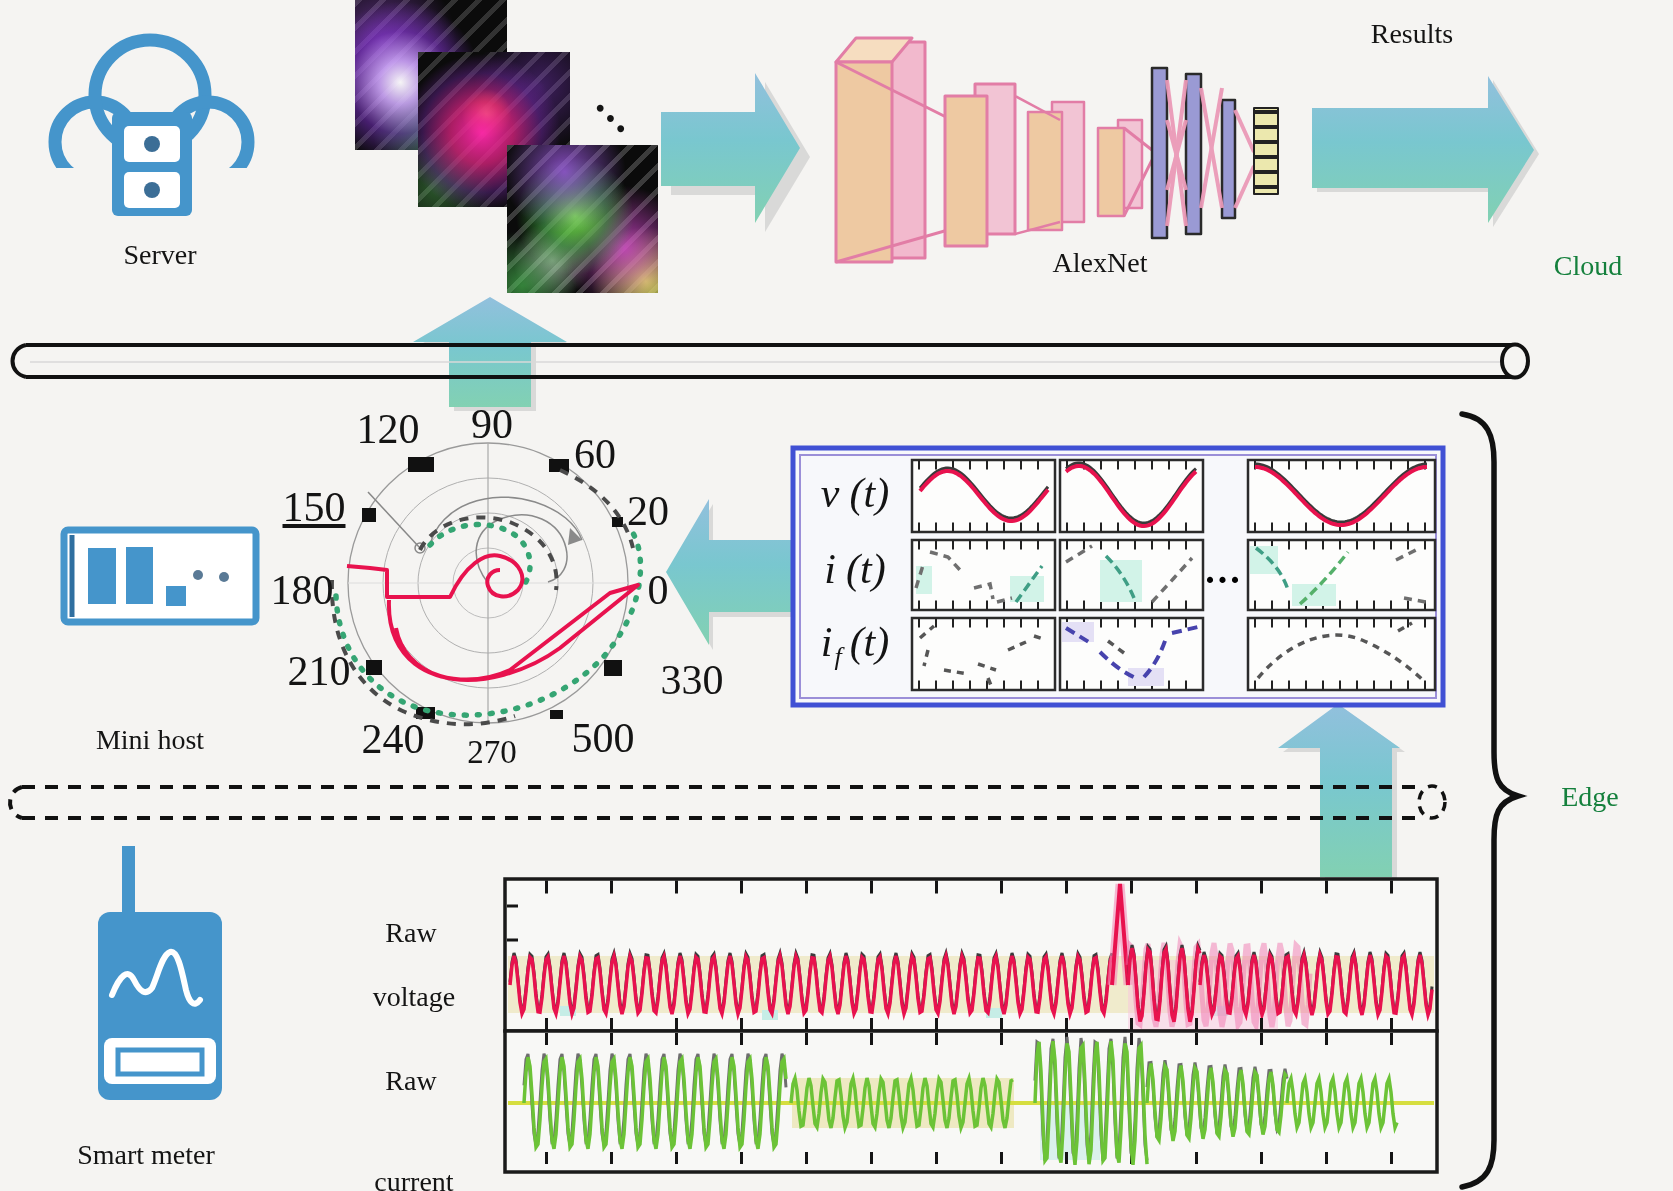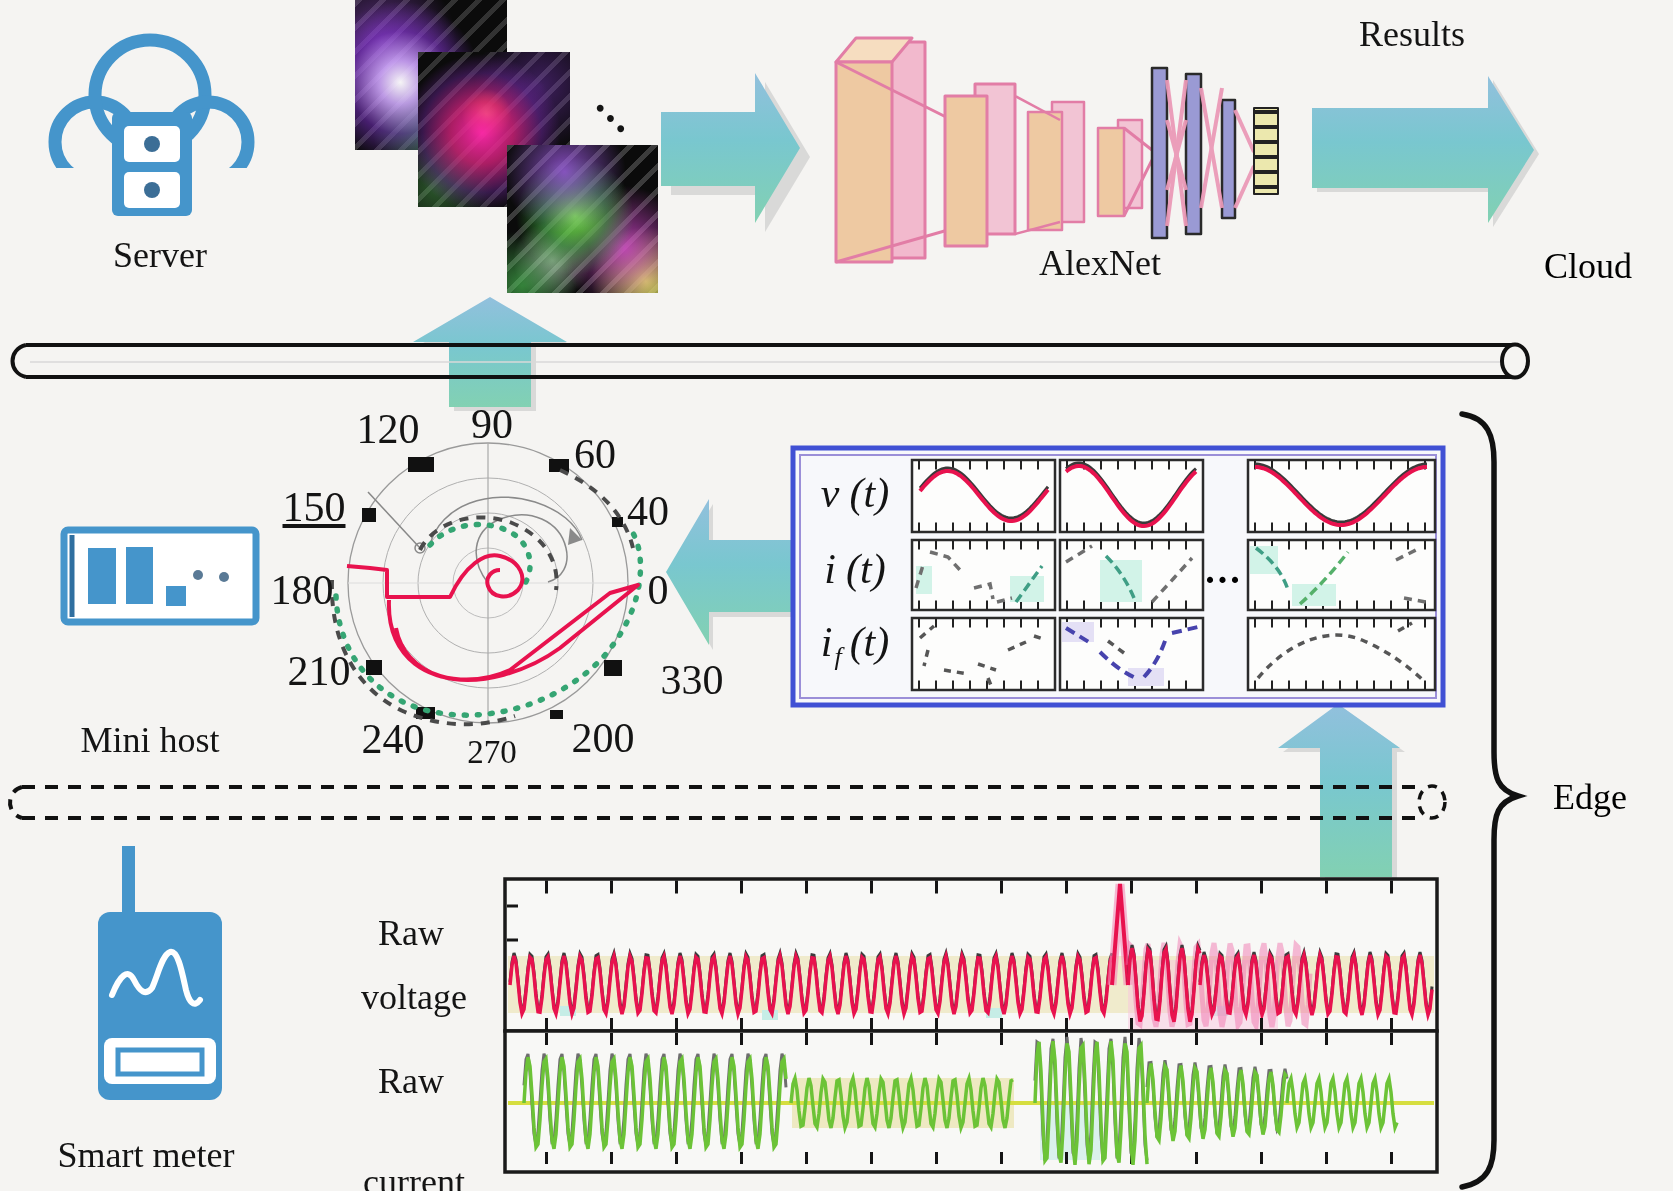--- a/index.html
+++ b/index.html
@@ -1,21 +1,21 @@
 <!DOCTYPE html>
 <html><head>
 <meta charset="utf-8">
 <style>
   html,body{margin:0;padding:0;background:#e9e9e9;}
   #stage{position:relative;width:1673px;height:1191px;background:#f5f4f2;overflow:hidden;
          font-family:"Liberation Serif",serif;}
   #artwork{position:absolute;left:0;top:0;z-index:2;}
-  .lbl{position:absolute;z-index:3;font-size:36px;color:#141414;white-space:nowrap;
+  .lbl{position:absolute;z-index:3;font-size:28px;color:#141414;white-space:nowrap;
        transform:translate(-50%,-50%);}
-  .accent{color:#000000;}
+  .accent{color:#15803d;}
   .polar-num{font-size:42px;}
   .big{font-size:33px;}
   .sig{font-style:italic;font-size:42px;}
   .sig .sym{margin-right:10px;}
   .sig sub{font-size:26px;font-style:italic;}
   .dots-diag{font-size:42px;font-weight:bold;letter-spacing:4px;transform:rotate(45deg);}
   .dots-flat{font-size:38px;font-weight:bold;letter-spacing:3px;transform:translate(-50%,-50%);}
   .tile{position:absolute;z-index:1;background-color:#0b0b0b;}
   #tile1{left:355px;top:0;width:152px;height:150px;
     background-image:
@@ -327,28 +327,28 @@
   <div class="lbl" style="left:146px;top:1155px;">Smart meter</div>
   <div class="lbl" style="left:411px;top:933px;">Raw</div>
   <div class="lbl" style="left:414px;top:997px;">voltage</div>
   <div class="lbl" style="left:411px;top:1081px;">Raw</div>
   <div class="lbl" style="left:414px;top:1152px;margin-top:30px;">current</div>
 
   <div class="lbl polar-num" style="left:492px;top:424px;">90</div>
   <div class="lbl polar-num" style="left:388px;top:429px;">120</div>
   <div class="lbl polar-num" style="left:595px;top:454px;">60</div>
   <div class="lbl polar-num" style="left:314px;top:507px;text-decoration:underline;">150</div>
-  <div class="lbl polar-num" style="left:648px;top:511px;">40</div>
+  <div class="lbl polar-num" style="left:648px;top:511px;">20</div>
   <div class="lbl polar-num" style="left:302px;top:590px;">180</div>
   <div class="lbl polar-num" style="left:658px;top:590px;">0</div>
   <div class="lbl polar-num" style="left:319px;top:671px;">210</div>
   <div class="lbl polar-num" style="left:664px;top:680px;margin-left:28px;">330</div>
   <div class="lbl polar-num" style="left:393px;top:739px;">240</div>
   <div class="lbl big" style="left:492px;top:752px;">270</div>
-  <div class="lbl polar-num" style="left:603px;top:738px;">200</div>
+  <div class="lbl polar-num" style="left:603px;top:738px;">500</div>
 
   <div class="lbl sig" style="left:855px;top:496px;">
     <span class="sym">v</span><sub></sub><span>(t)</span>
   </div>
   <div class="lbl sig" style="left:855px;top:572px;">
     <span class="sym">i</span><sub></sub><span>(t)</span>
   </div>
   <div class="lbl sig" style="left:855px;top:645px;">
     <span class="sym" style="margin-right:2px;">i</span><sub style="margin-right:8px;">f</sub><span>(t)</span>
   </div>

